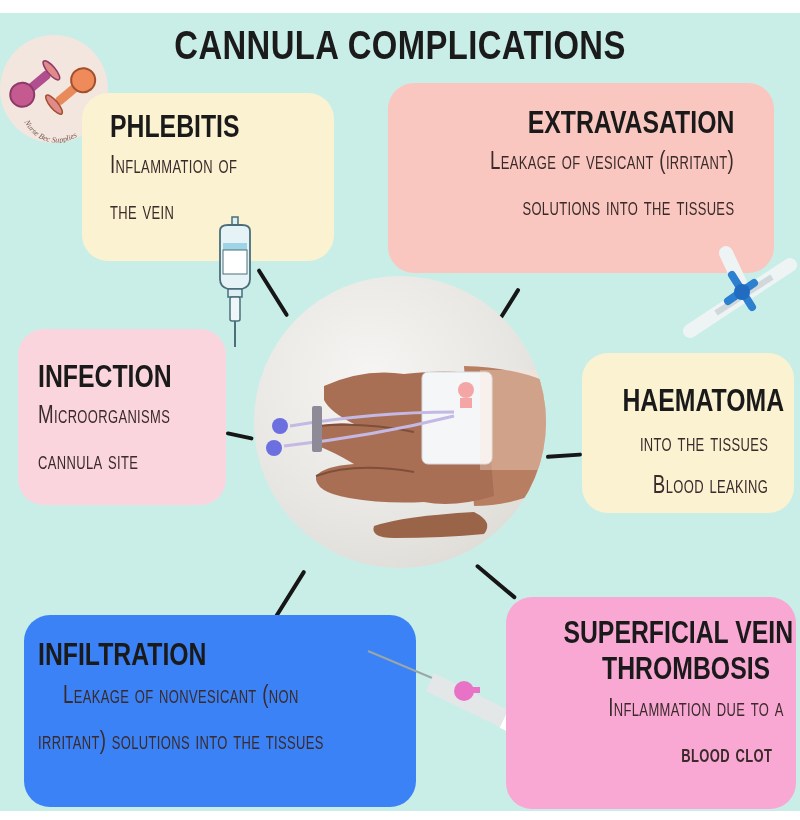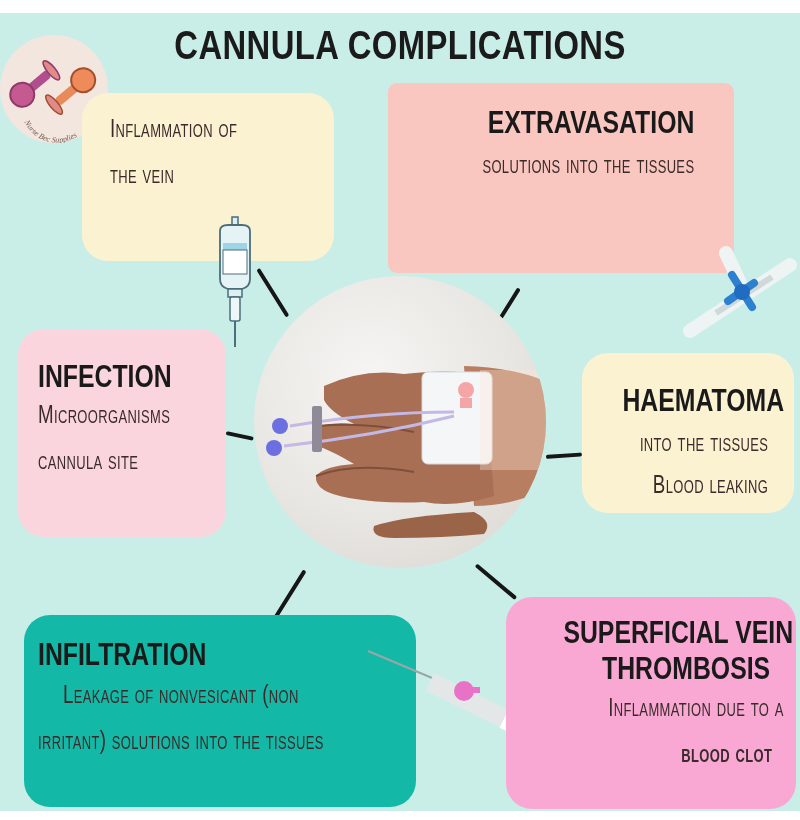--- a/index.html
+++ b/index.html
@@ -42,49 +42,51 @@
   <div class="title">CANNULA COMPLICATIONS</div>
 
   <div class="line" style="left:258px; top:254px; width:56px; transform: rotate(58deg);"></div>
   <div class="line" style="left:500px; top:304px; width:36px; transform: rotate(-58deg);"></div>
   <div class="line" style="left:226px; top:418px; width:28px; transform: rotate(12deg);"></div>
   <div class="line" style="left:546px; top:442px; width:36px; transform: rotate(-4deg);"></div>
   <div class="line" style="left:272px; top:608px; width:62px; transform: rotate(-58deg);"></div>
   <div class="line" style="left:476px; top:550px; width:52px; transform: rotate(40deg);"></div>
 
   <div class="box left" style="left:82px; top:80px; width:252px; height:168px; background:#fbf2d2; padding:16px 0 0 28px;">
+    <div><span class="h">PHLEBITIS</span></div>
     <div style="margin-top:-4px;"><span class="d">Inflammation of</span></div>
     <div><span class="d">the vein</span></div>
   </div>
 
   <svg style="position:absolute; left:212px; top:200px;" width="46" height="140" viewBox="0 0 46 140">
     <path d="M20 4 h6 v8 h-6z" fill="#dfeef2" stroke="#4a6f7a" stroke-width="1.5"></path>
     <path d="M8 18 Q8 12 16 12 H30 Q38 12 38 18 V66 Q38 74 30 76 H16 Q8 74 8 66Z" fill="#e6f3f6" stroke="#4a6f7a" stroke-width="1.8"></path>
     <rect x="11" y="30" width="24" height="7" fill="#9fd3e6"></rect>
     <rect x="11" y="37" width="24" height="24" fill="#ffffff" stroke="#4a6f7a" stroke-width="1"></rect>
     <path d="M16 76 h14 v8 h-14z" fill="#dfeef2" stroke="#4a6f7a" stroke-width="1.5"></path>
     <rect x="18" y="84" width="10" height="24" rx="2" fill="#eef6f8" stroke="#4a6f7a" stroke-width="1.5"></rect>
     <line x1="23" y1="108" x2="23" y2="134" stroke="#4a6f7a" stroke-width="2"></line>
   </svg>
 
-  <div class="box right" style="left:388px; top:70px; width:346px; height:190px; background:#f9c7bf; padding:22px 40px 0 0;border-radius:9px;">
+  <div class="box right" style="left:388px; top:70px; width:386px; height:190px; background:#f9c7bf; padding:22px 40px 0 0;">
     <div><span class="h">EXTRAVASATION</span></div>
+    <div style="margin-top:-4px;"><span class="d">Leakage of vesicant (irritant)</span></div>
     <div><span class="d">solutions into the tissues</span></div>
   </div>
 
   <svg style="position:absolute; left:680px; top:222px;" width="120" height="110" viewBox="0 0 120 110">
     <line x1="10" y1="96" x2="110" y2="30" stroke="#eef4f4" stroke-width="14" stroke-linecap="round"></line>
     <line x1="36" y1="78" x2="92" y2="42" stroke="#cfd8da" stroke-width="6"></line>
     <line x1="46" y1="18" x2="60" y2="48" stroke="#eef4f4" stroke-width="14" stroke-linecap="round"></line>
     <line x1="48" y1="66" x2="74" y2="48" stroke="#2d7fd0" stroke-width="8" stroke-linecap="round"></line>
     <line x1="52" y1="40" x2="72" y2="72" stroke="#2d7fd0" stroke-width="8" stroke-linecap="round"></line>
     <circle cx="62" cy="57" r="8" fill="#1f6cc0"></circle>
   </svg>
 
-  <div class="box left" style="left:18px; top:316px; width:208px; height:208px; background:#fbd5de; padding:30px 0 0 20px;">
+  <div class="box left" style="left:18px; top:316px; width:208px; height:176px; background:#fbd5de; padding:30px 0 0 20px;">
     <div><span class="h">INFECTION</span></div>
     <div style="margin-top:-4px;"><span class="d">Microorganisms</span></div>
     <div><span class="d">cannula site</span></div>
   </div>
 
   <div class="photo">
     <svg width="292" height="292" viewBox="0 0 292 292">
 
       <path d="M210 90 Q270 92 300 110 L300 210 Q260 230 220 230 Z" fill="#b77e62"></path>
 
@@ -107,21 +109,21 @@
       <circle cx="20" cy="172" r="8" fill="#6b6fe0"></circle>
     </svg>
   </div>
 
   <div class="box right" style="left:582px; top:340px; width:212px; height:160px; background:#fbf2d2; padding:30px 26px 0 0;">
     <div><span class="h">HAEMATOMA</span></div>
     <div><span class="d">into the tissues</span></div>
     <div style="margin-top:-4px;"><span class="d">Blood leaking</span></div>
   </div>
 
-  <div class="box left" style="left:24px; top:602px; width:392px; height:192px; background:#14b8a6; padding:22px 0 0 14px;">
+  <div class="box left" style="left:24px; top:602px; width:392px; height:192px; background:#3b82f6; padding:22px 0 0 14px;">
     <div><span class="h">INFILTRATION</span></div>
     <div style="margin-top:-2px;text-align:center;"><span class="d">Leakage of nonvesicant (non</span></div>
     <div><span class="d">irritant) solutions into the tissues</span></div>
   </div>
 
   <svg style="position:absolute; left:364px; top:630px;" width="180" height="100" viewBox="0 0 180 100">
     <line x1="4" y1="8" x2="80" y2="40" stroke="#9aa6a8" stroke-width="2"></line>
     <path d="M70 30 L150 70 L140 86 L62 48Z" fill="#e4e7e8"></path>
     <rect x="140" y="66" width="10" height="22" fill="#ffffff" transform="rotate(26 145 77)"></rect>
     <circle cx="100" cy="48" r="10" fill="#e873c6"></circle>

